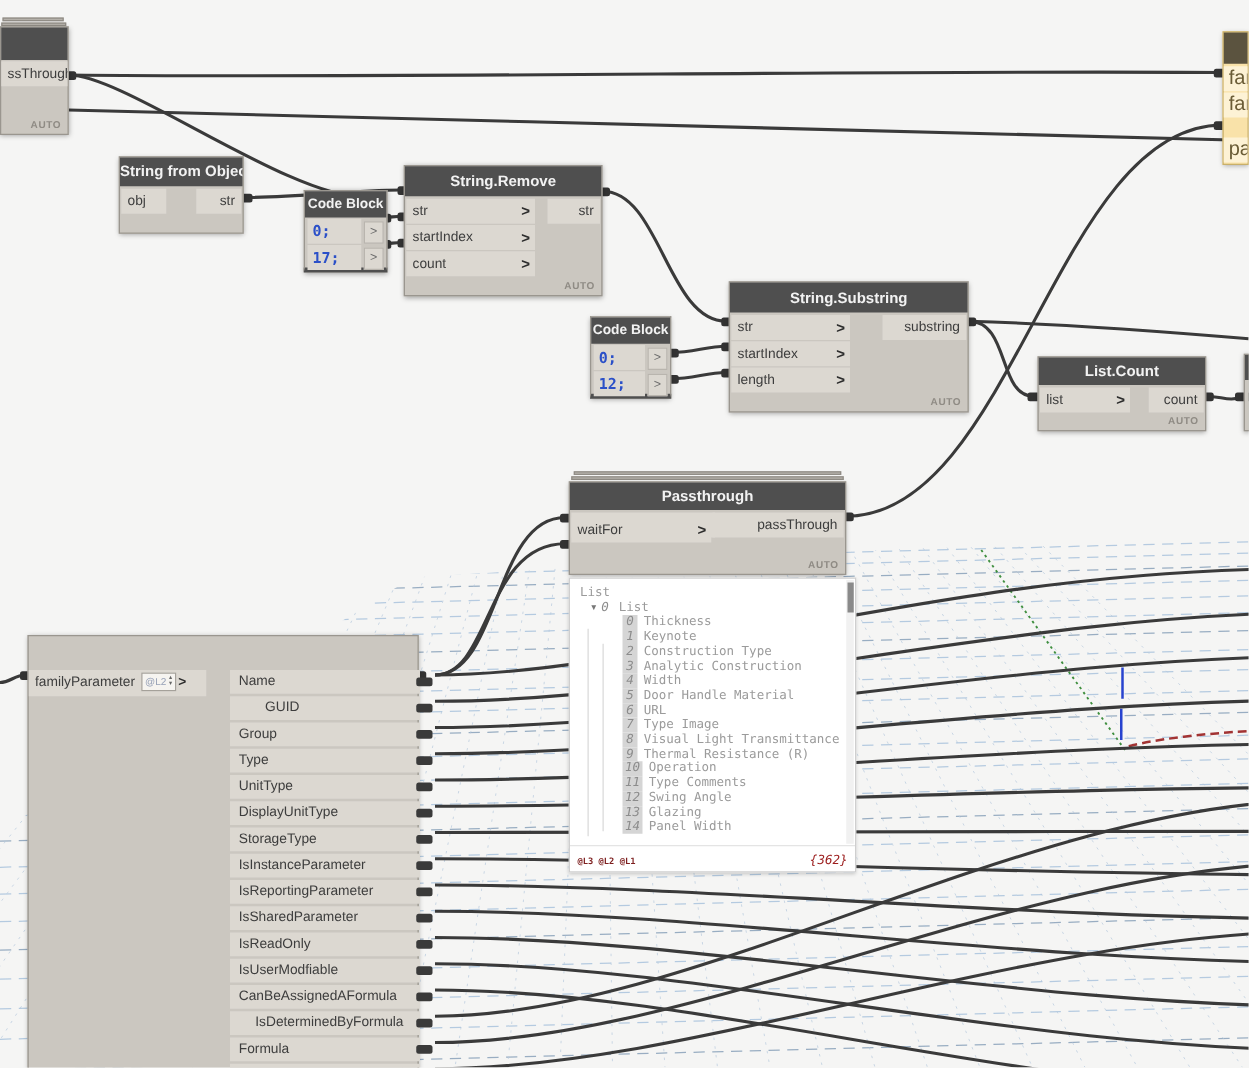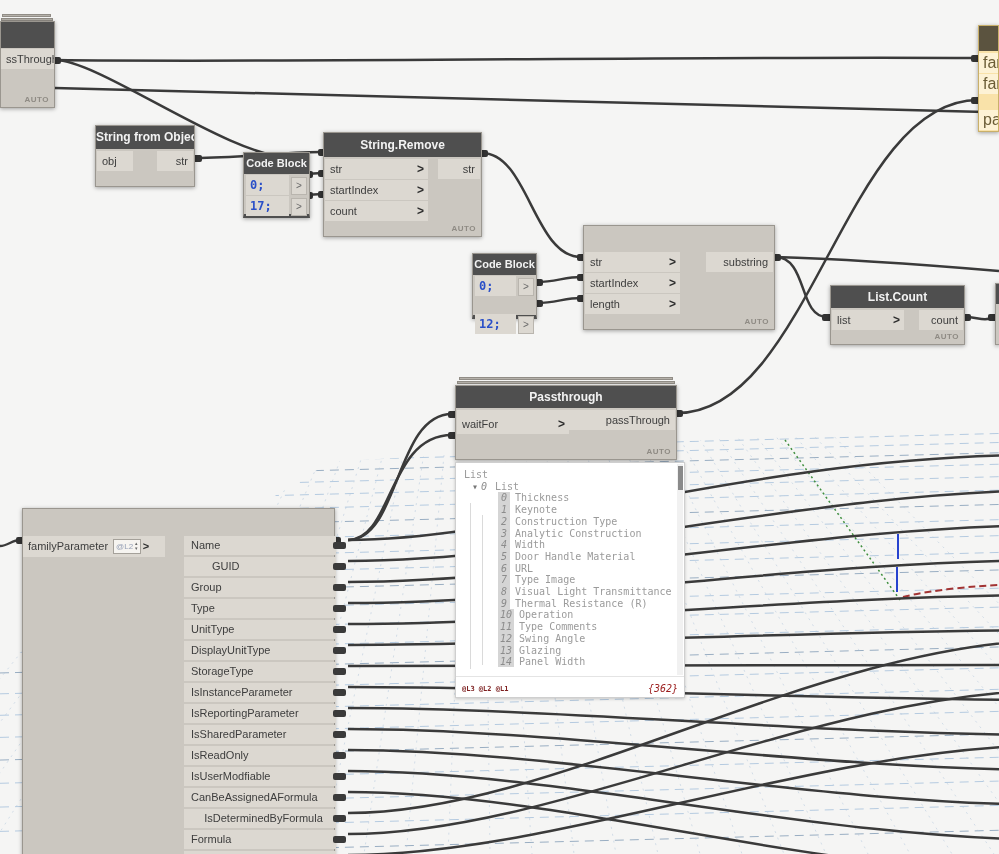--- a/index.html
+++ b/index.html
@@ -235,27 +235,28 @@
   <div class="prow orow" style="right:1px;top:26px;width:42px;">str</div>
   <div class="auto">AUTO</div>
 </div>
 
 <div class="node" style="left:472px;top:253px;width:65px;height:66px;border-bottom:4px solid #4f4f4f;">
   <div class="hdr" style="height:21px;line-height:21px;font-size:11px;">Code Block</div>
   <div style="position:relative;height:20px;margin-top:1px;">
     <div class="cbrow code">0;</div>
     <div class="cbout">&gt;</div>
   </div>
-  <div style="position:relative;height:20px;margin-top:18px;padding-left:36px;">
+  <div style="position:relative;height:20px;margin-top:1px;padding-left:36px;">
     <div class="cbrow code">12;</div>
     <div class="cbout">&gt;</div>
   </div>
 </div>
 
 <div class="node" style="left:583px;top:225px;width:192px;height:105px;">
+  <div class="hdr">String.Substring</div>
   <div class="prow" style="left:1px;top:26px;width:95px;">
     <span>str</span><span class="chev">&gt;</span></div>
   <div class="prow" style="left:1px;top:47px;width:95px;">
     <span>startIndex</span><span class="chev">&gt;</span></div>
   <div class="prow" style="left:1px;top:68px;width:95px;">
     <span>length</span><span class="chev">&gt;</span></div>
   <div class="prow orow" style="right:1px;top:26px;width:67px;margin-left:24px;">substring</div>
   <div class="auto">AUTO</div>
 </div>
 

